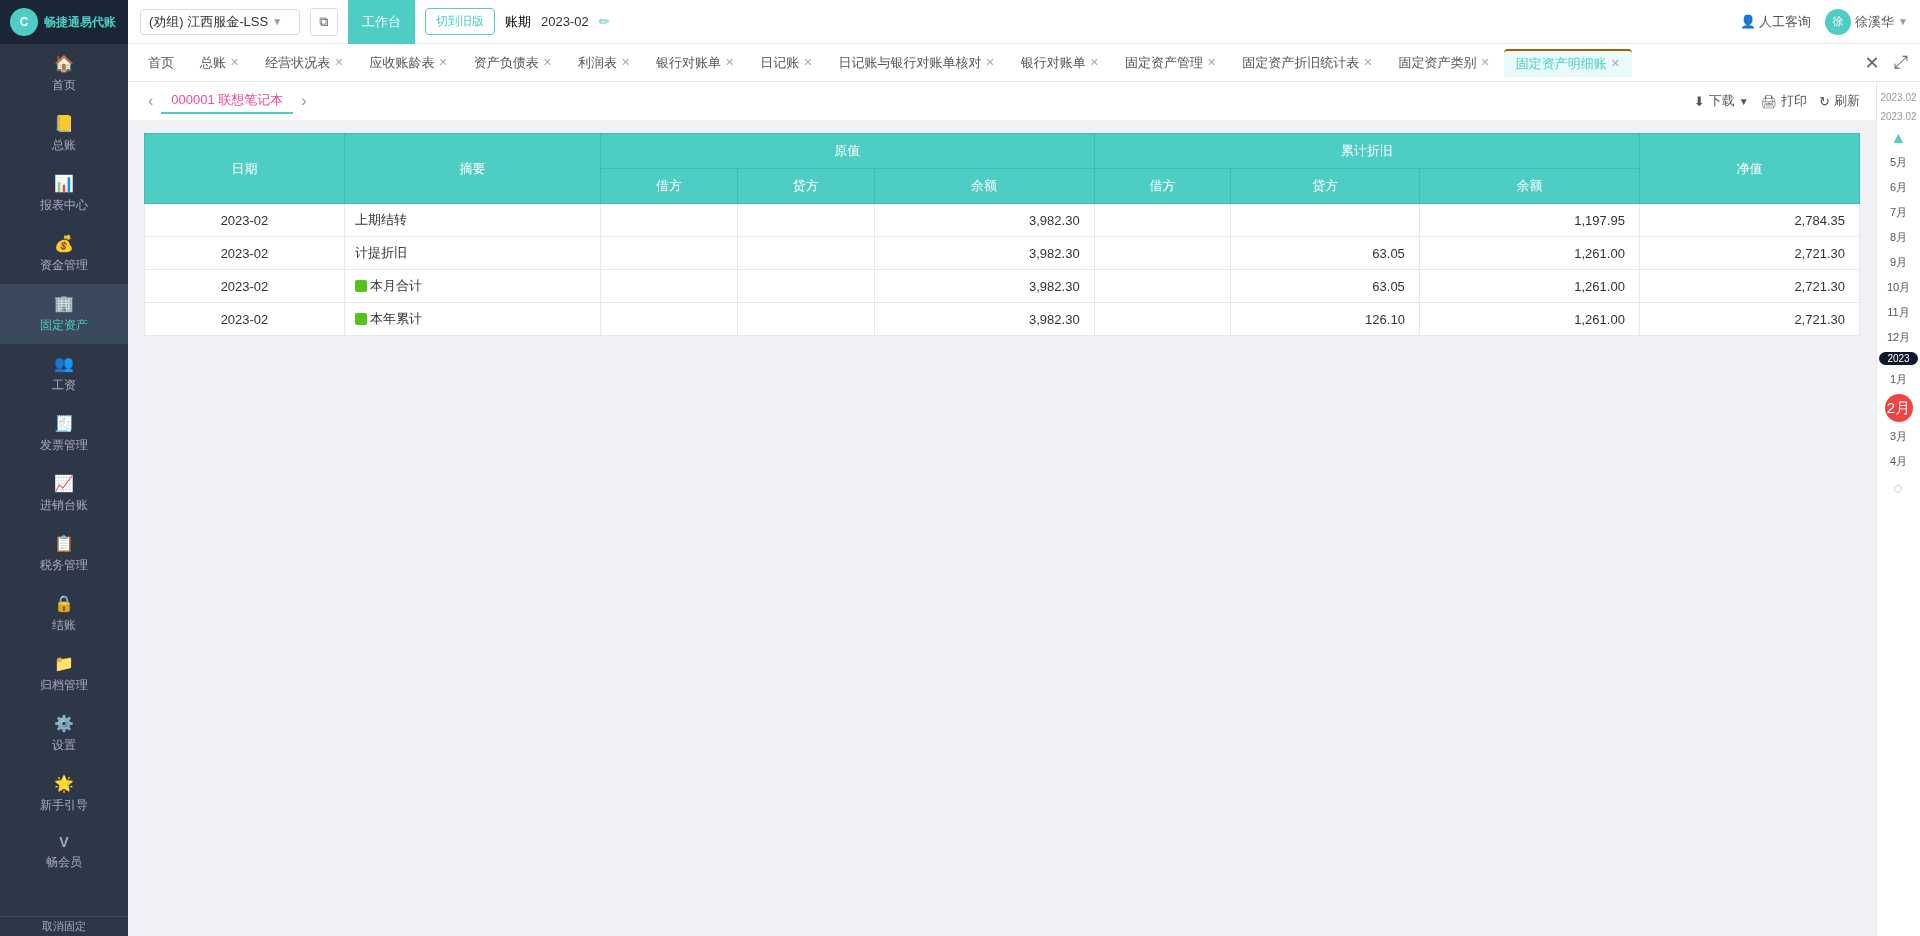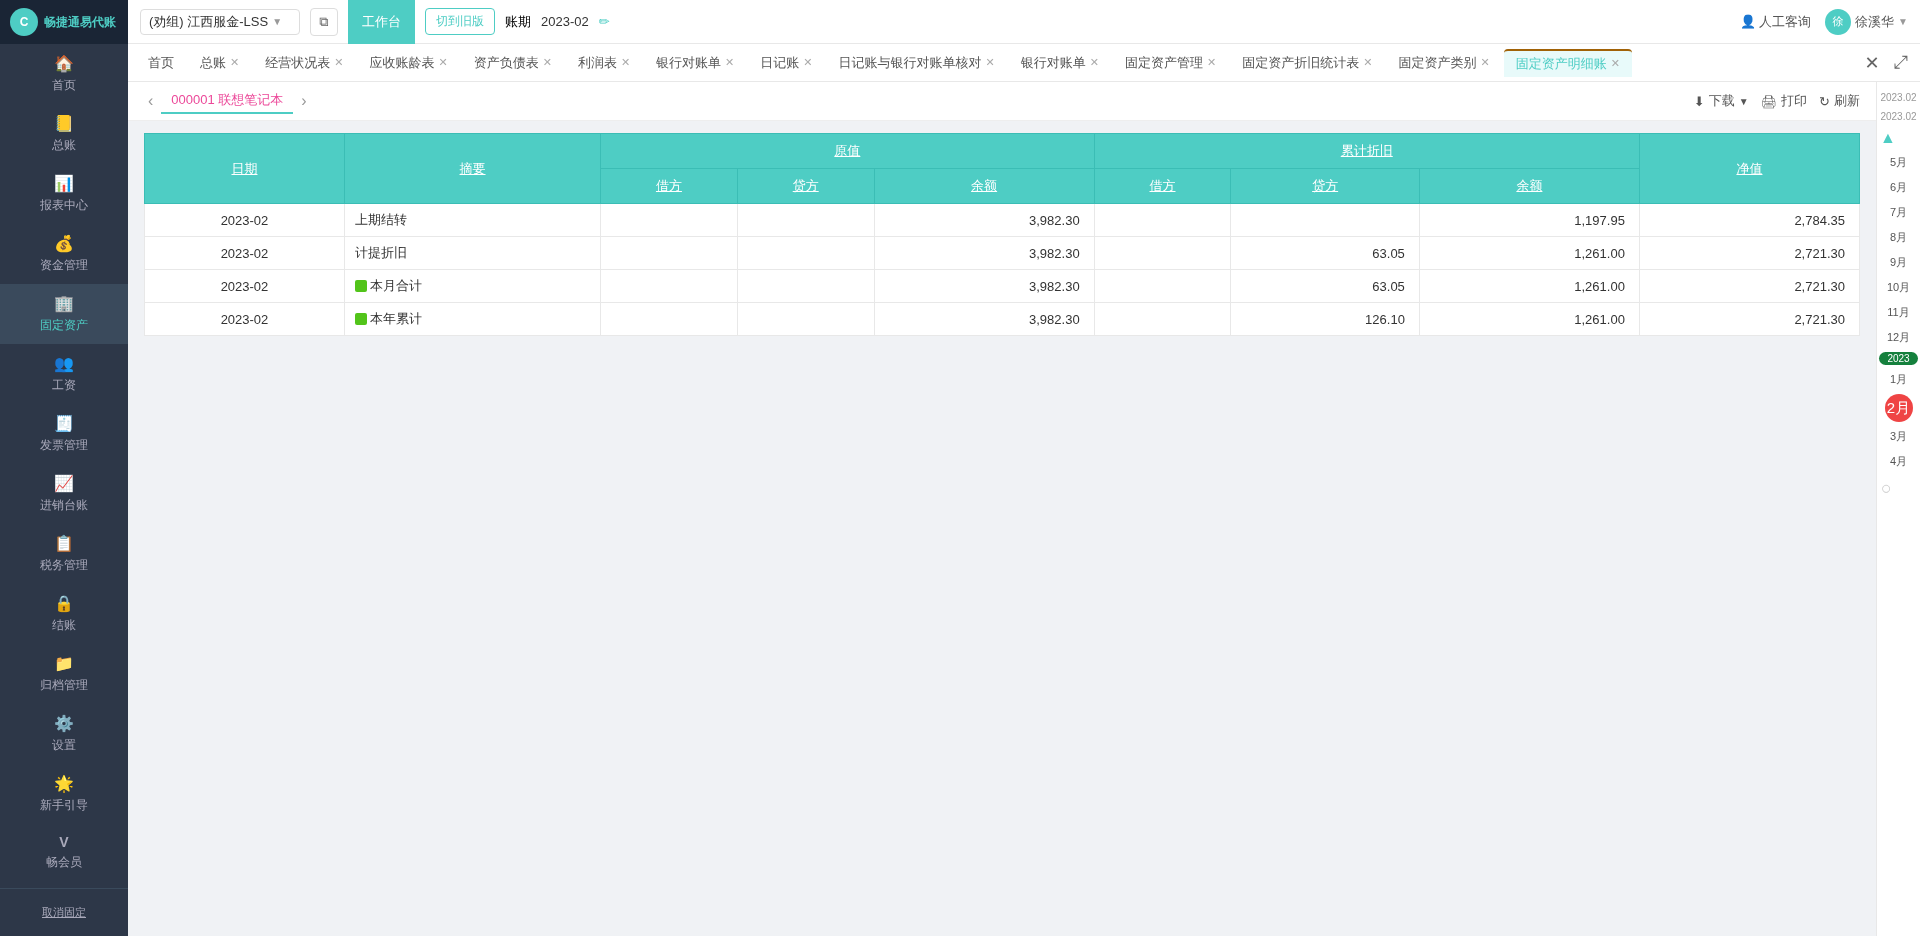--- a/index.html
+++ b/index.html
@@ -46,27 +46,26 @@
       cursor: pointer;
       color: #aab;
       font-size: 12px;
       gap: 4px;
       transition: background 0.2s;
     }
     .sidebar-item.active { color: #4ecdc4; background: #3a4a5c; }
     .sidebar-item-icon { font-size: 16px; }
     .sidebar-bottom {
       margin-top: auto;
-      padding: 16px;
+      padding: 2px;
       font-size: 11px;
       color: #aab;
       text-align: center;
       cursor: pointer;
       border-top: 1px solid #3a4a5c;
-      text-decoration: underline;
     }
 
     
     .main {
       flex: 1;
       display: flex;
       flex-direction: column;
       overflow: hidden;
     }
 
@@ -293,21 +292,20 @@
       font-size: 13px;
     }
 
     .data-table th {
       background: #4ecdc4;
       color: white;
       padding: 8px 10px;
       text-align: center;
       border: 1px solid #3bbdb5;
       font-weight: normal;
-      text-decoration: underline;
     }
     .data-table th.group-header {
       border-bottom: 1px solid #3bbdb5;
     }
 
     .data-table td {
       padding: 7px 10px;
       border: 1px solid #e8e8e8;
       text-align: center;
       color: #333;
@@ -330,20 +328,21 @@
       flex-shrink: 0;
     }
 
     
     .timeline-panel {
       width: 44px;
       background: #fff;
       border-left: 1px solid #e8e8e8;
       display: flex;
       flex-direction: column;
+      align-items: center;
       padding: 6px 0;
       overflow-y: auto;
       flex-shrink: 0;
     }
     .timeline-panel::-webkit-scrollbar { width: 0; }
     .timeline-year {
       font-size: 11px;
       color: #999;
       padding: 4px 2px;
       text-align: center;
@@ -351,21 +350,21 @@
     }
     .timeline-month {
       font-size: 11px;
       color: #555;
       padding: 5px 2px;
       text-align: center;
       cursor: pointer;
       width: 100%;
     }
     .timeline-year-badge {
-      background: #15803d;
+      background: #0f172a;
       color: white;
       border-radius: 8px;
       padding: 1px 8px;
       font-size: 10px;
       margin: 2px auto;
     }
     .timeline-scroll-btn {
       font-size: 16px;
       color: #4ecdc4;
       cursor: pointer;

